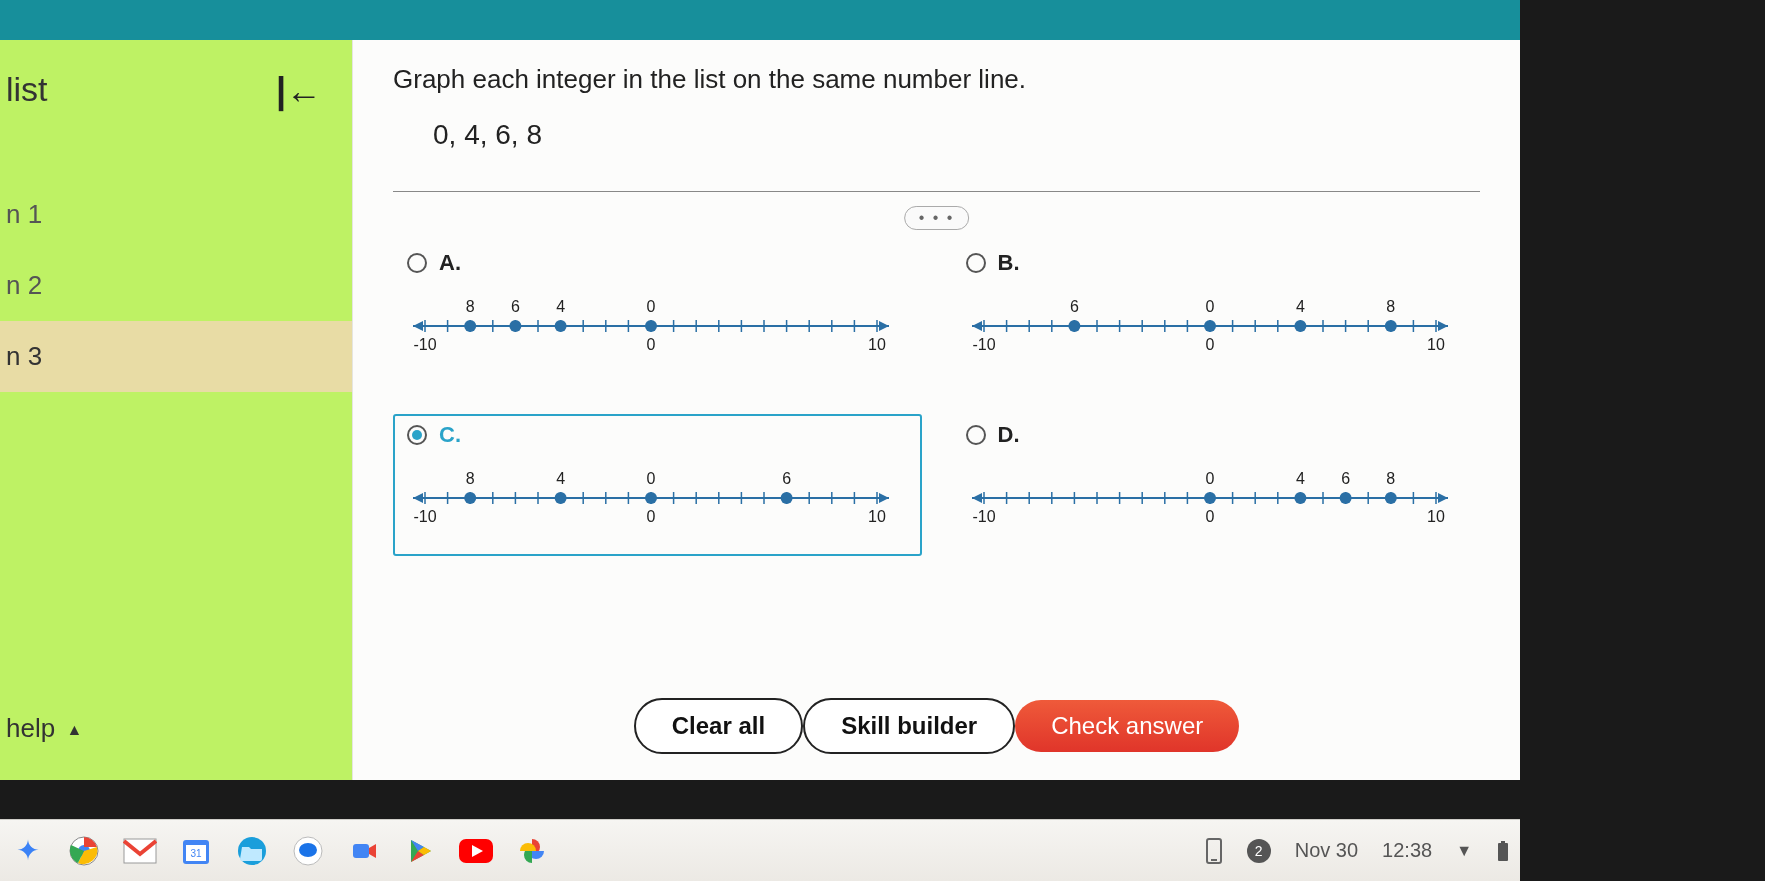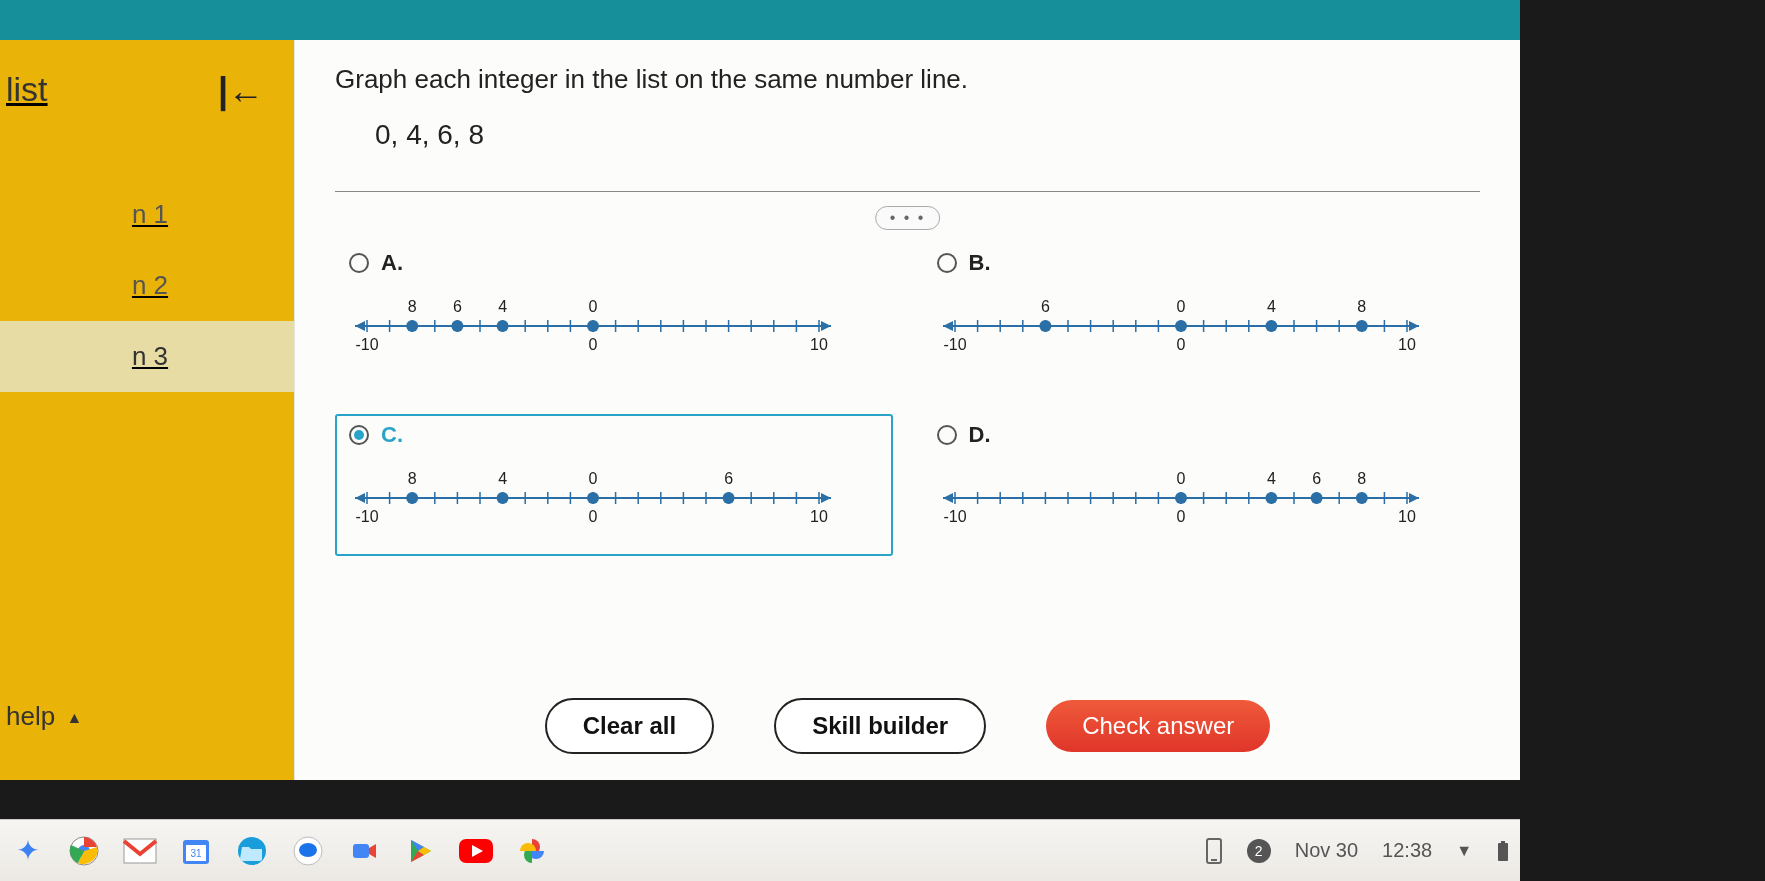--- a/index.html
+++ b/index.html
@@ -1,42 +1,42 @@
 <!DOCTYPE html>
 <html><head>
 <meta charset="utf-8">
 <style>
   * { box-sizing: border-box; margin: 0; padding: 0; }
   html, body { width: 100%; height: 100%; font-family: Arial, Helvetica, sans-serif; background: #111; }
   .screen { position: relative; width: 1765px; height: 881px; background: #1a1a1a; overflow: hidden; }
   .topbar { position: absolute; left: 0; top: 0; width: 1520px; height: 40px; background: #178f9b; }
   .content { position: absolute; left: 0; top: 40px; width: 1520px; height: 740px; background: #fcfcfb; display: flex; }
-  .sidebar { width: 295px; height: 100%; background: #eab308; border-right: 1px solid #e5e5e0; position: relative; text-decoration: underline; }
+  .sidebar { width: 353px; height: 100%; background: #bef264; border-right: 1px solid #e5e5e0; position: relative; }
   .sidebar .title { font-size: 34px; color: #333; padding: 30px 0 0 6px; }
-  .sidebar .items { margin-top: 70px; text-align: center; }
+  .sidebar .items { margin-top: 70px; }
   .sidebar .item { font-size: 26px; color: #555; padding: 20px 0 20px 6px; }
   .sidebar .item.active { background: #e8dca5; color: #333; }
-  .sidebar .help { position: absolute; bottom: 48px; left: 6px; font-size: 26px; color: #333; }
+  .sidebar .help { position: absolute; bottom: 36px; left: 6px; font-size: 26px; color: #333; }
   .sidebar .help .tri { display:inline-block; margin-left:4px; font-size:16px; vertical-align:middle; }
   .collapse-icon { position: absolute; top: 30px; right: 30px; font-size: 36px; color: #222; font-weight: bold; cursor: pointer; }
   .main { flex: 1; position: relative; padding: 24px 40px 0 40px; }
   .prompt { font-size: 26px; color: #222; }
   .numbers { font-size: 28px; color: #222; margin: 24px 0 0 40px; }
   .rule { border: none; border-top: 1px solid #888; margin-top: 40px; width: 100%; }
   .ellipsis { position: absolute; left: 50%; transform: translateX(-50%); top: 166px; background: #fafafa; border: 1px solid #aaa; border-radius: 14px; padding: 2px 14px; font-size: 16px; color: #666; letter-spacing: 2px; }
   .choices { margin-top: 50px; display: grid; grid-template-columns: 1fr 1fr; column-gap: 30px; row-gap: 30px; }
   .choice { position: relative; padding: 6px 6px 10px 6px; border: 2px solid transparent; border-radius: 3px; }
   .choice.selected { border-color: #2aa3c9; }
   .choice-head { display:flex; align-items:center; gap:12px; margin-left:6px; margin-bottom:6px; }
   .radio { width: 20px; height:20px; border:2px solid #555; border-radius:50%; display:inline-flex; align-items:center; justify-content:center; }
   .radio.sel::after { content:""; width:10px; height:10px; background:#2aa3c9; border-radius:50%; }
   .choice-label { font-size:22px; font-weight:bold; color:#222; }
   .choice.selected .choice-label { color:#2aa3c9; }
   .nl-wrap { width: 100%; height: 90px; }
-  .buttons { position: absolute; bottom: 26px; left: 0; width: 100%; display:flex; justify-content:center; gap: 60px; align-items:center; }
+  .buttons { position: absolute; bottom: 26px; left: 0; width: 100%; display:flex; justify-content:center; align-items:center; }
   .pill { padding: 12px 36px; border-radius: 30px; font-size: 24px; cursor:pointer; }
   .pill.outline { border: 2px solid #222; background:#fff; color:#111; font-weight: 600; }
   .pill.primary { background: linear-gradient(180deg,#ef5a3a,#e0352a); color:#fff; font-weight:400; border:none; }
   .taskbar { position:absolute; left:0; bottom:0; width:1520px; height:62px; background: linear-gradient(180deg,#f6f5f2,#ece9e4); border-top:1px solid #d0cec9; display:flex; align-items:center; padding:0 10px; }
   .tb-left { display:flex; gap:20px; align-items:center; }
   .tb-right { margin-left:auto; display:flex; gap:24px; align-items:center; color:#555; font-size:20px; }
   .tb-ico { width:36px; height:36px; border-radius:50%; display:flex; align-items:center; justify-content:center; }
   svg { display:block; }
 </style>
 </head>

